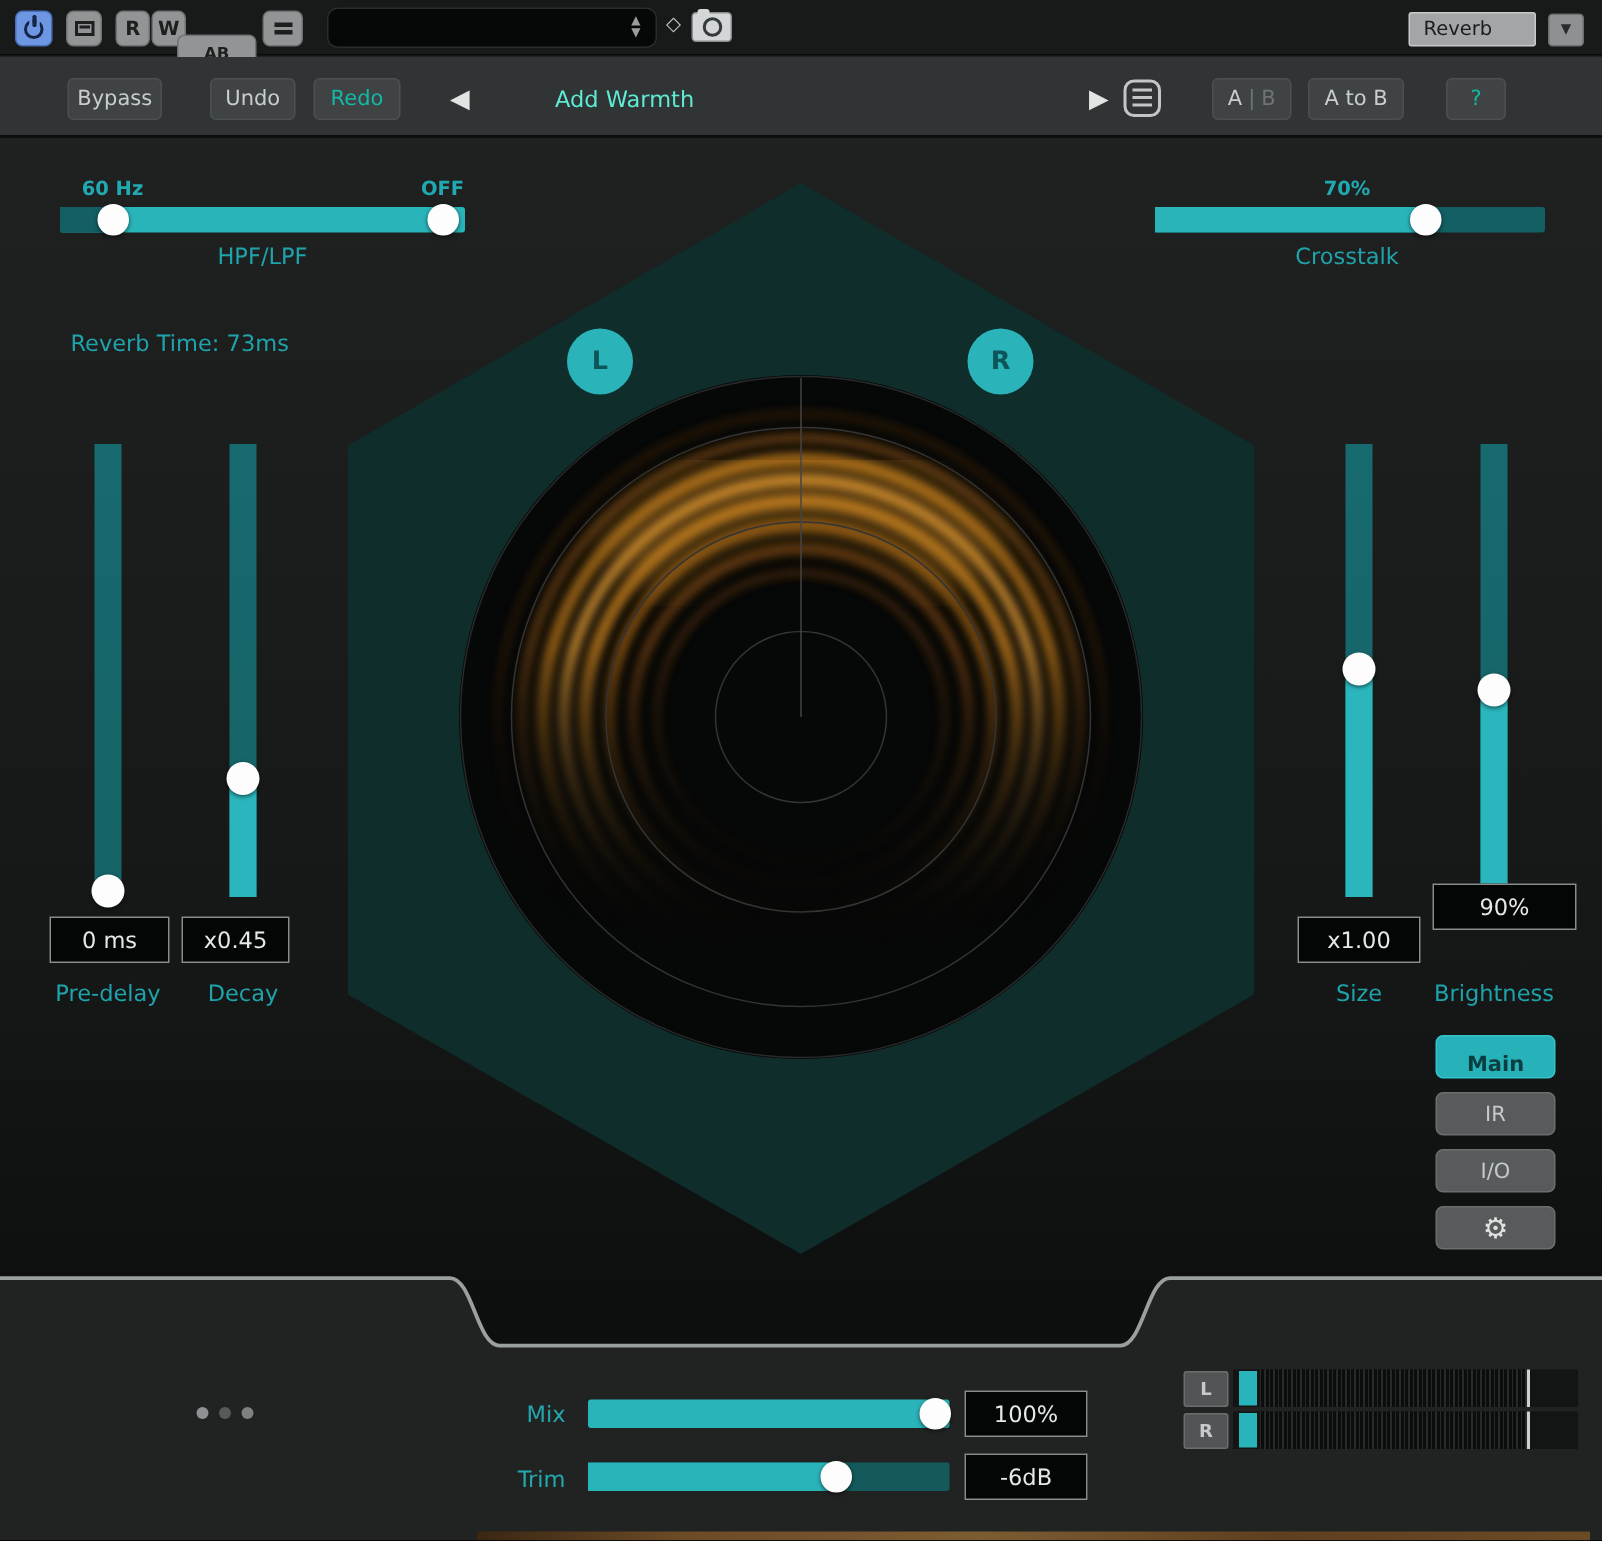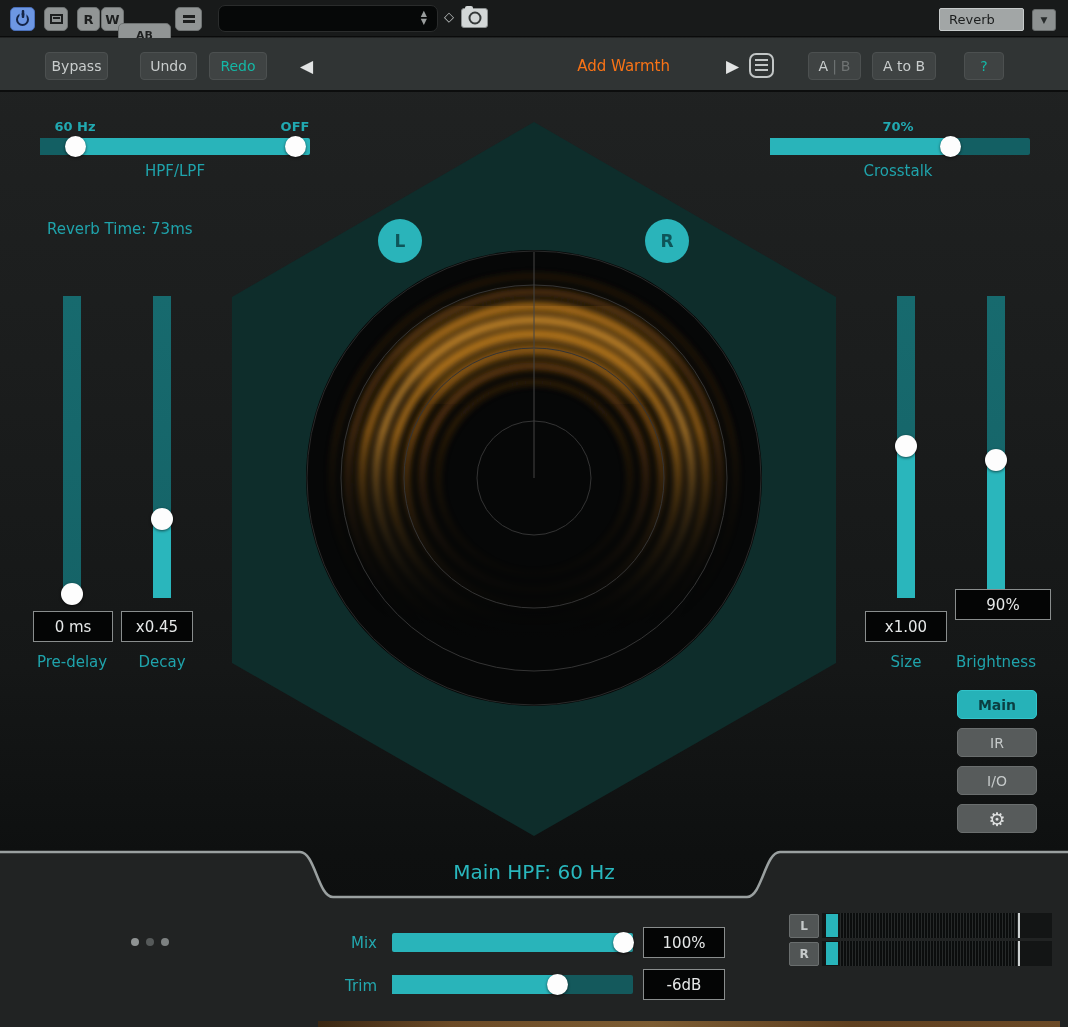--- a/index.html
+++ b/index.html
@@ -28,40 +28,40 @@
   .stereosel { position:absolute; left:939px; top:8px; width:85px; height:23px; background:#a2a6a6; border:1px solid #c6caca; border-radius:2px;
                color:#1c1e1e; font-size:13px; display:flex; align-items:center; padding-left:9px; }
   .stereoarrow { position:absolute; left:1032px; top:9px; width:24px; height:22px; background:#8d9191; border-radius:3px; border:1px solid #6a6e6e;
                  color:#272b2b; font-size:9px; display:flex; align-items:center; justify-content:center; }
   
   .toolbar { position:absolute; left:0; top:38px; width:1068px; height:54px; background:#303434; border-bottom:2px solid #0c0d0d; }
   .tbtn { position:absolute; top:14px; height:28px; background:#3f4343; border-radius:4px; border:1px solid #4c5050;
           color:#c9cdcd; font-size:14px; display:flex; align-items:center; justify-content:center; }
   .tbtn.dim { color:#14b8a6; }
   .arrowglyph { position:absolute; top:16px; color:#e2e4e4; font-size:17px; line-height:24px; }
-  .tb-title { position:absolute; left:370px; width:300px; top:19px; text-align:right; color:#f97316; font-size:15px; }
+  .tb-title { position:absolute; left:370px; width:300px; top:19px; text-align:left; color:#5eead4; font-size:15px; }
   .listicon { position:absolute; left:749px; top:15px; width:25px; height:25px; border:2px solid #c2c6c6; border-radius:7px; }
   .listicon i { position:absolute; left:4px; right:4px; height:2px; background:#c2c6c6; }
   
   .tl { color:#1fa3ab; font-size:15px; position:absolute; text-align:center; }
   .tlv { color:#21a9b1; font-size:13px; font-weight:bold; position:absolute; text-align:center; }
   
   .htrack { position:absolute; height:17px; background:#29b4ba; border-radius:2px; }
   .hseg { position:absolute; top:0; bottom:0; background:#135f63; }
   .thumb { position:absolute; width:21px; height:21px; background:#fdfdfd; border-radius:50%; box-shadow:0 1px 3px rgba(0,0,0,.6); }
   
   .vtrack { position:absolute; width:18px; top:296px; height:302px; background:linear-gradient(#176a6e,#156367); }
   .vfill { position:absolute; left:0; right:0; bottom:0; background:#2ab6bc; }
   
   .vbox { position:absolute; height:31px; background:#040505; border:1px solid #898d8d; color:#e6e8e8; font-size:15px;
           display:flex; align-items:center; justify-content:center; }
   
   .pbtn { position:absolute; left:957px; width:80px; height:29px; background:#575b5b; border:1px solid #6a6e6e; border-radius:5px;
           color:#c5c9c9; font-size:14px; display:flex; align-items:center; justify-content:center; }
-  .pbtn.active { background:#26b2b8; border-color:#32c4ca; color:#0b3e41; font-weight:bold; }
+  .pbtn.active { background:#26b2b8; border-color:#32c4ca; color:#0b3e41; font-weight:bold;align-items:flex-end; }
   
   .readout { position:absolute; left:334px; top:860px; width:400px; text-align:center; color:#29b8be; font-size:20px; }
   .logo { position:absolute; left:38px; top:893px; font-size:33px; letter-spacing:1px; }
   .logo .nu { color:#b4b8b8; } .logo .gen { color:#5e6262; } .logo .au { color:#9da1a1; margin-left:10px; }
   .dots { position:absolute; left:131px; top:938px; display:flex; gap:7px; }
   .dots i { width:8px; height:8px; border-radius:50%; }
   .product { position:absolute; left:70px; top:958px; color:#96999a; font-size:23px; letter-spacing:10px; }
   .mlabel { position:absolute; width:50px; text-align:right; color:#23a7ae; font-size:15px; }
   .meterbtn { position:absolute; left:789px; width:30px; height:24px; background:#515555; border:1px solid #6a6e6e; border-radius:2px;
               color:#c6caca; font-size:12px; font-weight:bold; display:flex; align-items:center; justify-content:center; }
@@ -258,21 +258,20 @@
       <span>I/O</span>
     </div>
   <div class="pbtn" style="top:804px;">
       <span style="font-size:19px;color:#dfe1e1;">⚙</span>
     </div>
 
   <svg width="1068" height="181" viewBox="0 0 1068 181" style="position:absolute;left:0;top:846px;">
     <path d="M0,6 H300 C315,6 318,51 333,51 H747 C762,51 765,6 780,6 H1068 V181 H0 Z" fill="#212323"></path>
     <path d="M0,6 H300 C315,6 318,51 333,51 H747 C762,51 765,6 780,6 H1068" fill="none" stroke="#9aa0a0" stroke-width="2.5"></path>
   </svg>
-  <div class="readout">Main HPF: 60 Hz</div>
 
   <div class="dots">
     <i style="background:#8f9393;"></i>
       <i style="background:#565a5a;"></i>
       <i style="background:#7d8181;"></i>
   </div>
 
   <div class="mlabel" style="left:327px;top:934px;">Mix</div>
   <div class="htrack" style="left:392px;top:933px;width:241px;height:19px;">
     <div class="thumb" style="left:221px;top:-1px;"></div>

